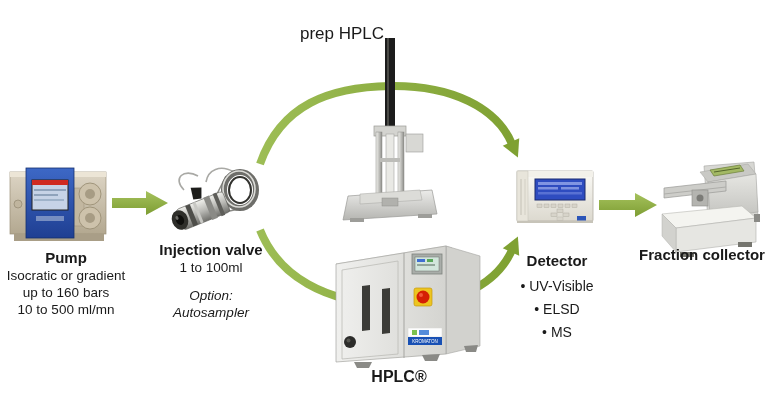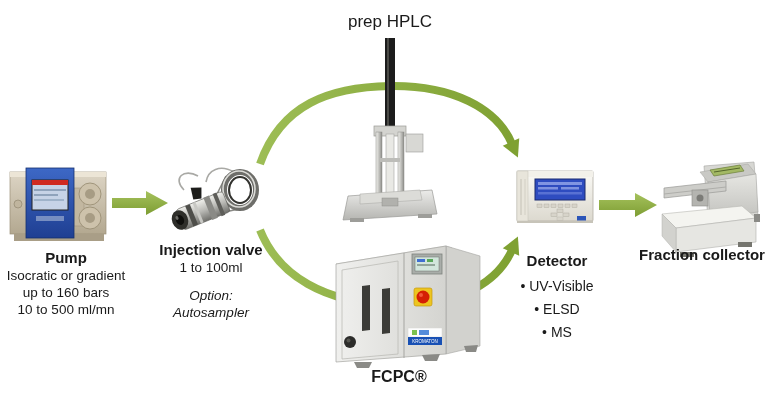--- a/index.html
+++ b/index.html
@@ -10,21 +10,21 @@
   .abs{position:absolute;}
   .fig{position:absolute;z-index:2;}
   .cap{position:absolute;z-index:3;text-align:center;}
   .cap-title{font-weight:bold;font-size:15px;line-height:18px;}
   .cap-title-lg{font-weight:bold;font-size:16px;line-height:19px;}
   .cap-line{font-size:13.5px;line-height:17px;}
   .cap-line.italic{font-style:italic;}
   .gap-sm{height:11px;}
   .bullet-line{font-size:14px;line-height:23px;}
   #label-prep-hplc{
-    left:300px;top:12px;width:180px;text-align:center;
+    left:300px;top:24px;width:180px;text-align:left;
     font-size:17px;line-height:20px;z-index:3;
   }
   #svg-arcs{left:0;top:0;z-index:1;}
 </style>
 </head>
 <body>
 
 <div class="canvas">
 
   <div id="label-prep-hplc" class="abs">prep HPLC</div>
@@ -180,21 +180,21 @@
     <rect x="88" y="96" width="5" height="5" fill="#7cc24e"></rect>
     <rect x="95" y="96" width="10" height="5" fill="#2a6fd1" opacity="0.8"></rect>
     <rect x="84" y="103" width="34" height="8" fill="#1850b4"></rect>
     <text x="101" y="109" font-size="4.5" fill="#ffffff" text-anchor="middle" font-family="Liberation Sans, sans-serif">KROMATON</text>
     <polygon points="30,128 48,128 45,134 33,134" fill="#8a8a86"></polygon>
     <polygon points="98,121 116,120 113,127 101,127" fill="#8a8a86"></polygon>
     <polygon points="140,112 154,111 152,118 142,118" fill="#8a8a86"></polygon>
   </svg>
 
   <div class="cap" style="left:324px;top:367px;width:150px;">
-    <div class="cap-title-lg">FCPC®</div>
+    <div class="cap-title-lg">HPLC®</div>
   </div>
 
   <svg class="fig" style="left:511px;top:167px;" width="88" height="62" viewBox="0 0 88 62">
     <defs>
       <linearGradient id="detGrad" x1="0" y1="0" x2="0" y2="1">
         <stop offset="0" stop-color="#fbfaf6"></stop>
           <stop offset="1" stop-color="#dcd9cf"></stop>
       </linearGradient>
     </defs>
     <rect x="6" y="4" width="76" height="50" rx="1" fill="url(#detGrad)" stroke="#b2afa4" stroke-width="0.8"></rect>

